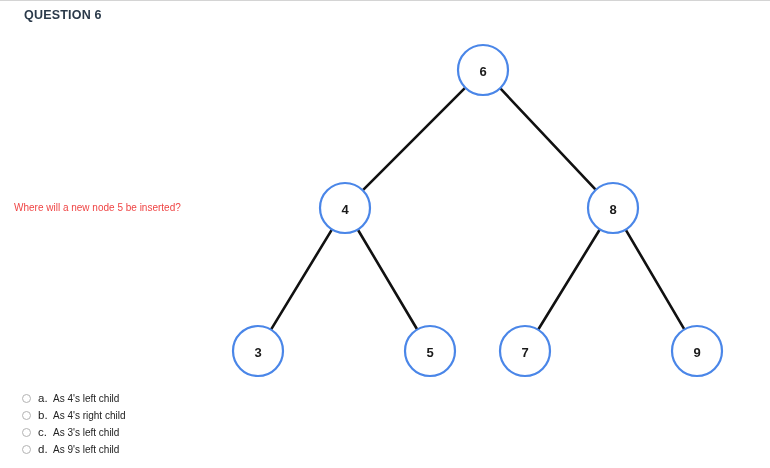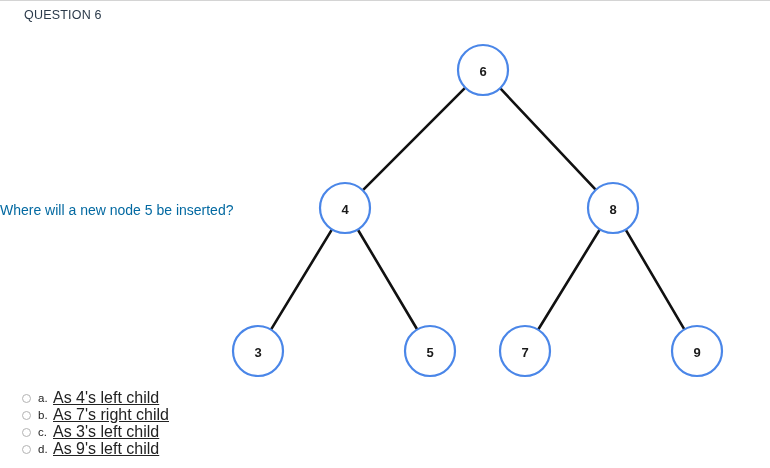--- a/index.html
+++ b/index.html
@@ -24,31 +24,31 @@
     width: 770px;
     height: 1px;
     background: #d4d4d4;
   }
 
   .question-header {
     position: absolute;
     left: 24px;
     top: 8px;
     font-size: 12.5px;
-    font-weight: normal;
+    font-weight: bold;
     letter-spacing: 0.2px;
     color: #2b3a4a;
   }
 
   .question-prompt {
     position: absolute;
-    left: 0;
+    left: 14px;
     top: 202px;
-    font-size: 14px;
-    color: #0369a1;
+    font-size: 10px;
+    color: #ef4444;
     white-space: nowrap;
   }
 
   
   .answers {
     position: absolute;
     left: 22px;
     top: 390px;
     width: 330px;
   }
@@ -68,24 +68,23 @@
     flex: 0 0 auto;
     margin-right: 7px;
   }
   .answer-key {
     font-size: 11.5px;
     color: #222222;
     margin-right: 3px;
     min-width: 12px;
   }
   .answer-text {
-    font-size: 16px;
+    font-size: 10px;
     color: #222222;
     white-space: nowrap;
-    text-decoration: underline;
   }
 
   
   #tree-diagram {
     position: absolute;
     left: 0;
     top: 0;
     width: 770px;
     height: 468px;
     pointer-events: none;
@@ -162,21 +161,21 @@
 
 <div class="answers" id="answers">
     <div class="answer-row">
       <span class="radio"></span>
       <span class="answer-key">a.</span>
       <span class="answer-text">As 4's left child</span>
     </div>
     <div class="answer-row">
       <span class="radio"></span>
       <span class="answer-key">b.</span>
-      <span class="answer-text">As 7's right child</span>
+      <span class="answer-text">As 4's right child</span>
     </div>
     <div class="answer-row">
       <span class="radio"></span>
       <span class="answer-key">c.</span>
       <span class="answer-text">As 3's left child</span>
     </div>
     <div class="answer-row">
       <span class="radio"></span>
       <span class="answer-key">d.</span>
       <span class="answer-text">As 9's left child</span>

